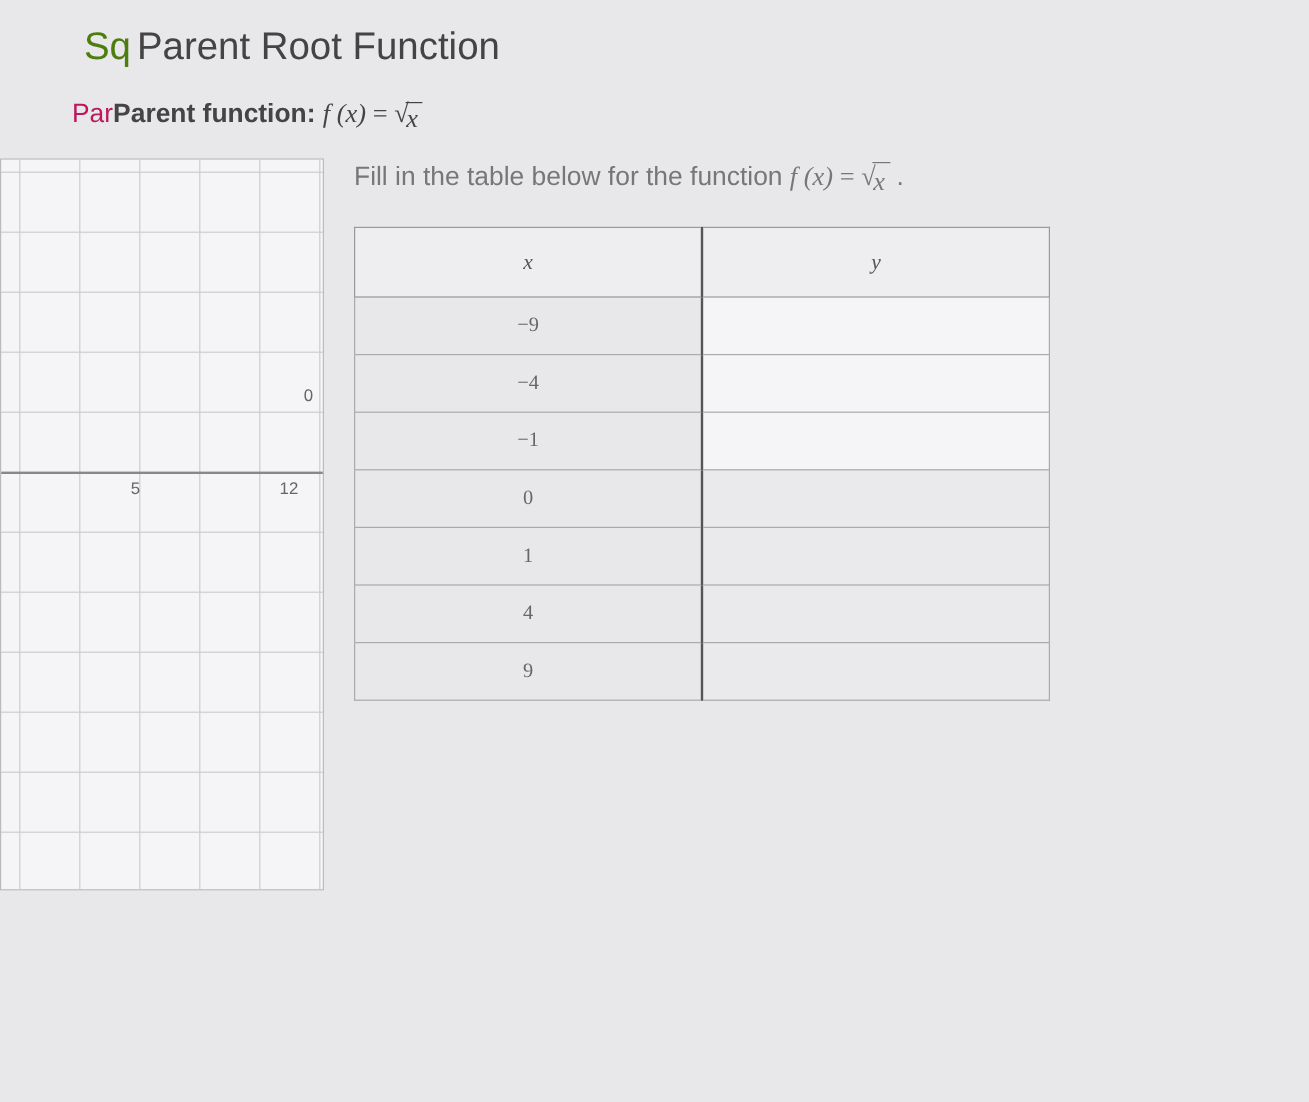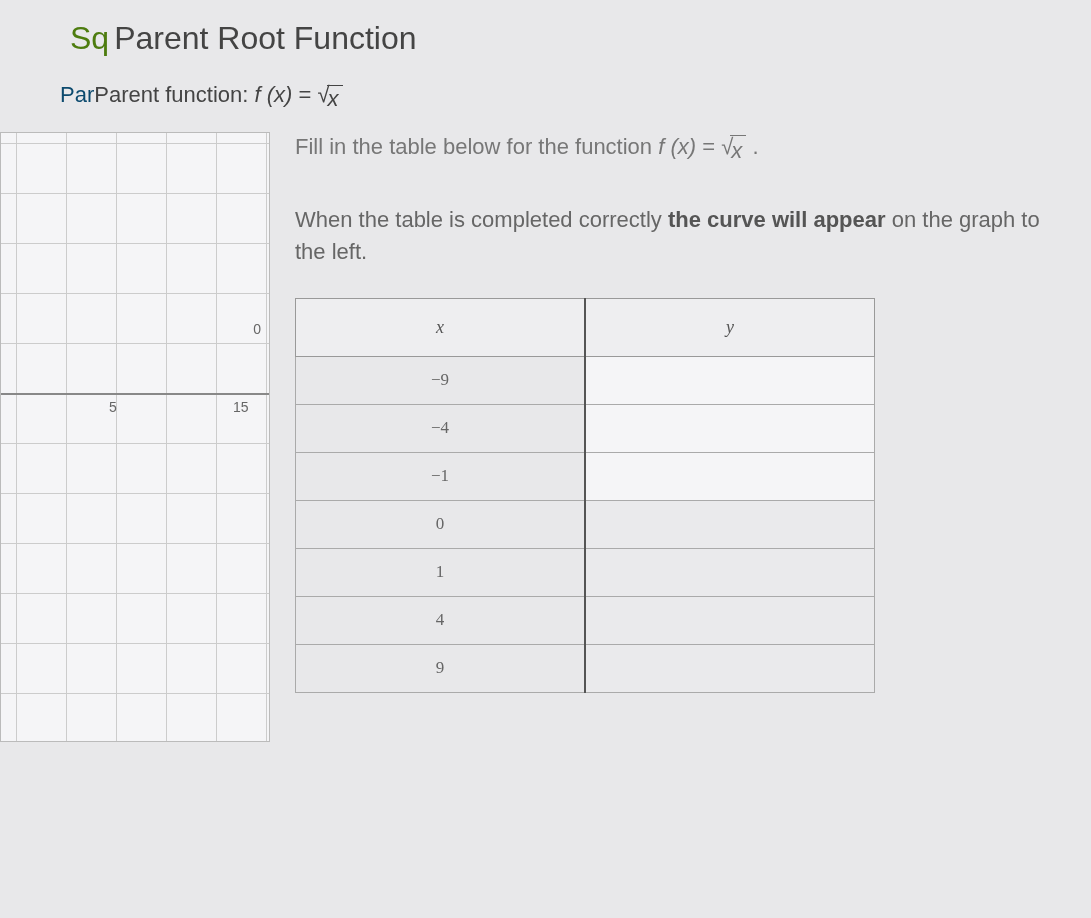--- a/index.html
+++ b/index.html
@@ -29,30 +29,30 @@
       left: -45px;
       margin-right: -40px;
     }
     .parent-func {
       margin-left: 115px;
       font-size: 22px;
       color: #444;
       margin-bottom: 20px;
     }
     .parent-func-ghost {
-      color: #0c4a6e;
+      color: #be185d;
       position: relative;
       left: -55px;
       margin-right: -55px;
     }
     .parent-func b {
-      font-weight: normal;
+      font-weight: bold;
     }
     .math {
-      font-family: Liberation Sans, sans-serif;
+      font-family: Liberation Serif, serif;
       font-style: italic;
     }
     .sqrt-wrap {
       display: inline-flex;
       align-items: flex-start;
     }
     .sqrt-sign {
       font-style: normal;
     }
     .sqrt-arg {
@@ -104,21 +104,21 @@
       top: 188px;
       right: 8px;
     }
     .right-col {
       flex: 1;
       padding-right: 30px;
     }
     .instruction1 {
       font-size: 22px;
       color: #777;
-      margin-bottom: 37px;
+      margin-bottom: 22px;
       line-height: 1.4;
     }
     .instruction2 {
       font-size: 22px;
       color: #666;
       margin-bottom: 30px;
       line-height: 1.45;
     }
     .instruction2 .bold {
       font-weight: bold;
@@ -202,39 +202,36 @@
       <div class="grid-line-h" style="top:260px;background:#888;height:1.5px"></div>
       <div class="grid-line-h" style="top:310px"></div>
       <div class="grid-line-h" style="top:360px"></div>
       <div class="grid-line-h" style="top:410px"></div>
       <div class="grid-line-h" style="top:460px"></div>
       <div class="grid-line-h" style="top:510px"></div>
       <div class="grid-line-h" style="top:560px"></div>
     </div>
     <span class="zero-label">0</span>
     <span class="axis-label" style="top:266px;left:108px">5</span>
-    <span class="axis-label" style="top:266px;left:232px">15</span>
+    <span class="axis-label" style="top:266px;left:232px">12</span>
   </div>
 
   <div class="right-col">
     <div class="instruction1">
       <span>Fill in the table below for the function </span>
       <span class="math">
         <span>f (x)</span>
         <span style="font-style:normal">=</span>
         <span class="sqrt-wrap">
           <span class="sqrt-sign">√</span>
           <span class="sqrt-arg">x</span>
         </span>
       </span><span> .</span>
     </div>
 
-    <div class="instruction2">
-      <span>When the table is completed correctly </span><span class="bold">the curve will appear</span><span> on the graph to the left.</span>
-    </div>
 
     <table class="data-table">
       <thead>
         <tr>
           <th>x</th>
           <th>y</th>
         </tr>
       </thead>
       <tbody>
         <tr>

